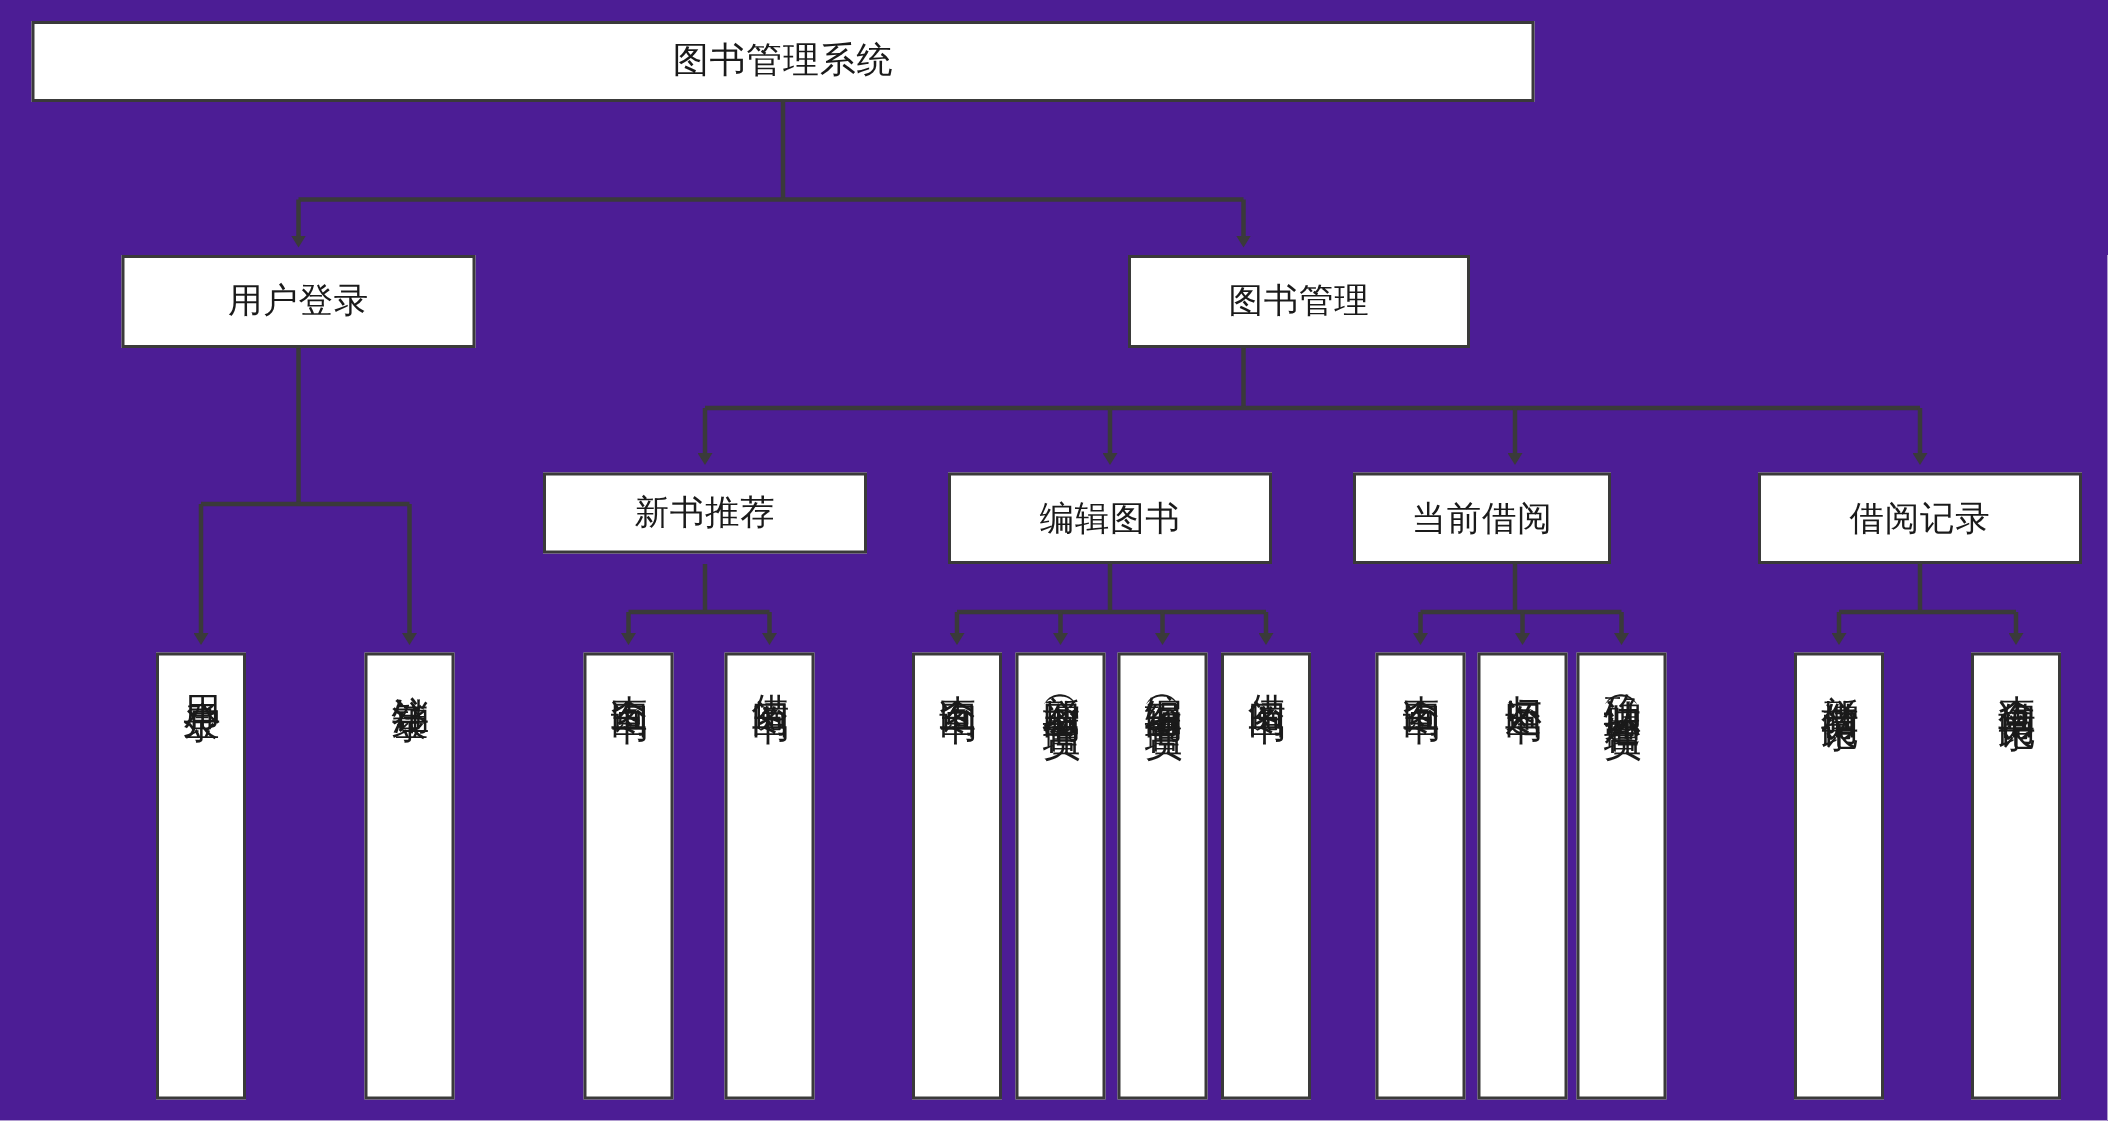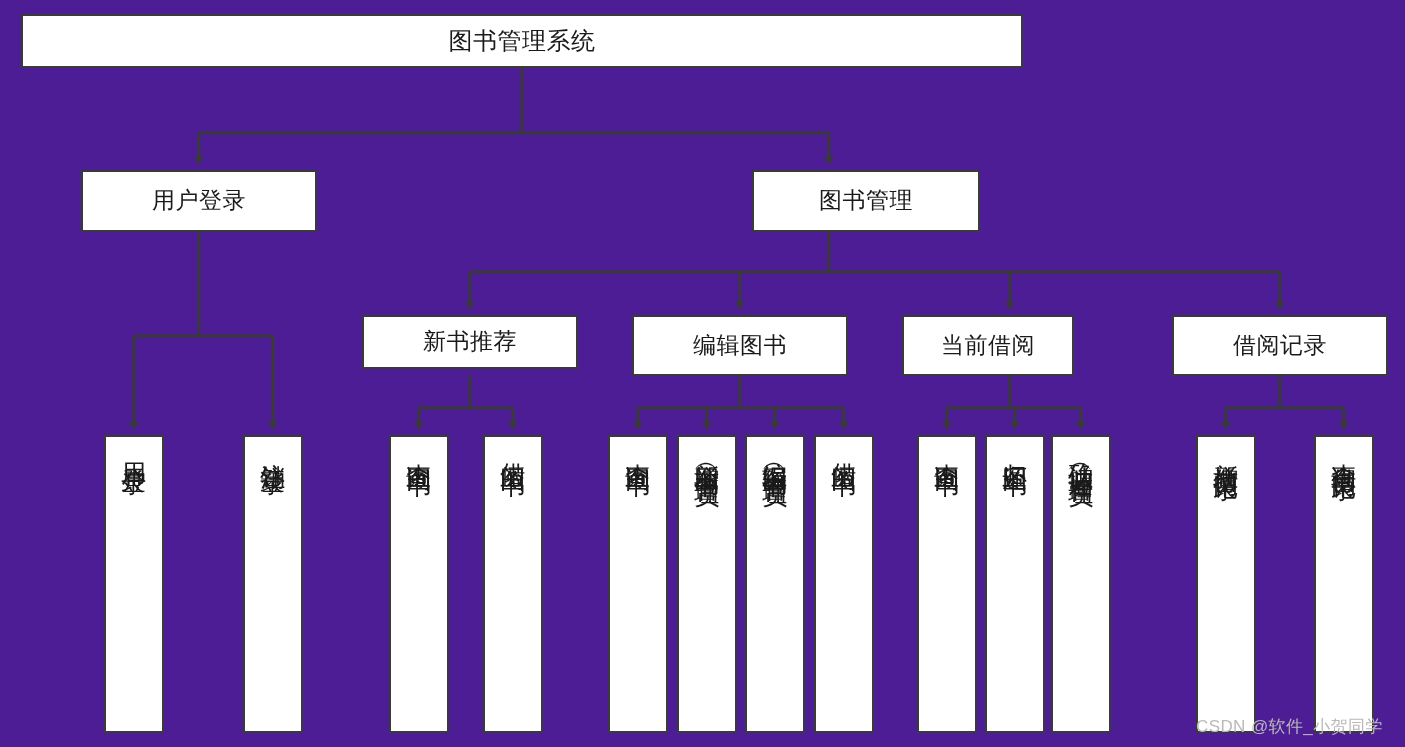--- a/index.html
+++ b/index.html
@@ -171,15 +171,14 @@
         <span class="label">确认归还（管理员）</span>
       </div>
       <div class="node vertical" style="left: 1196px; top: 435px; width: 60px; height: 298px;">
         <span class="label">新增借阅记录</span>
       </div>
       <div class="node vertical" style="left: 1314px; top: 435px; width: 60px; height: 298px;">
         <span class="label">查询借阅记录</span>
       </div>
     </div>
 
-  <div class="watermark" style="left: 1196px; top: 715px;">CSDN @软件_小贺同学</div>
 
 </div>
 
 </body></html>

